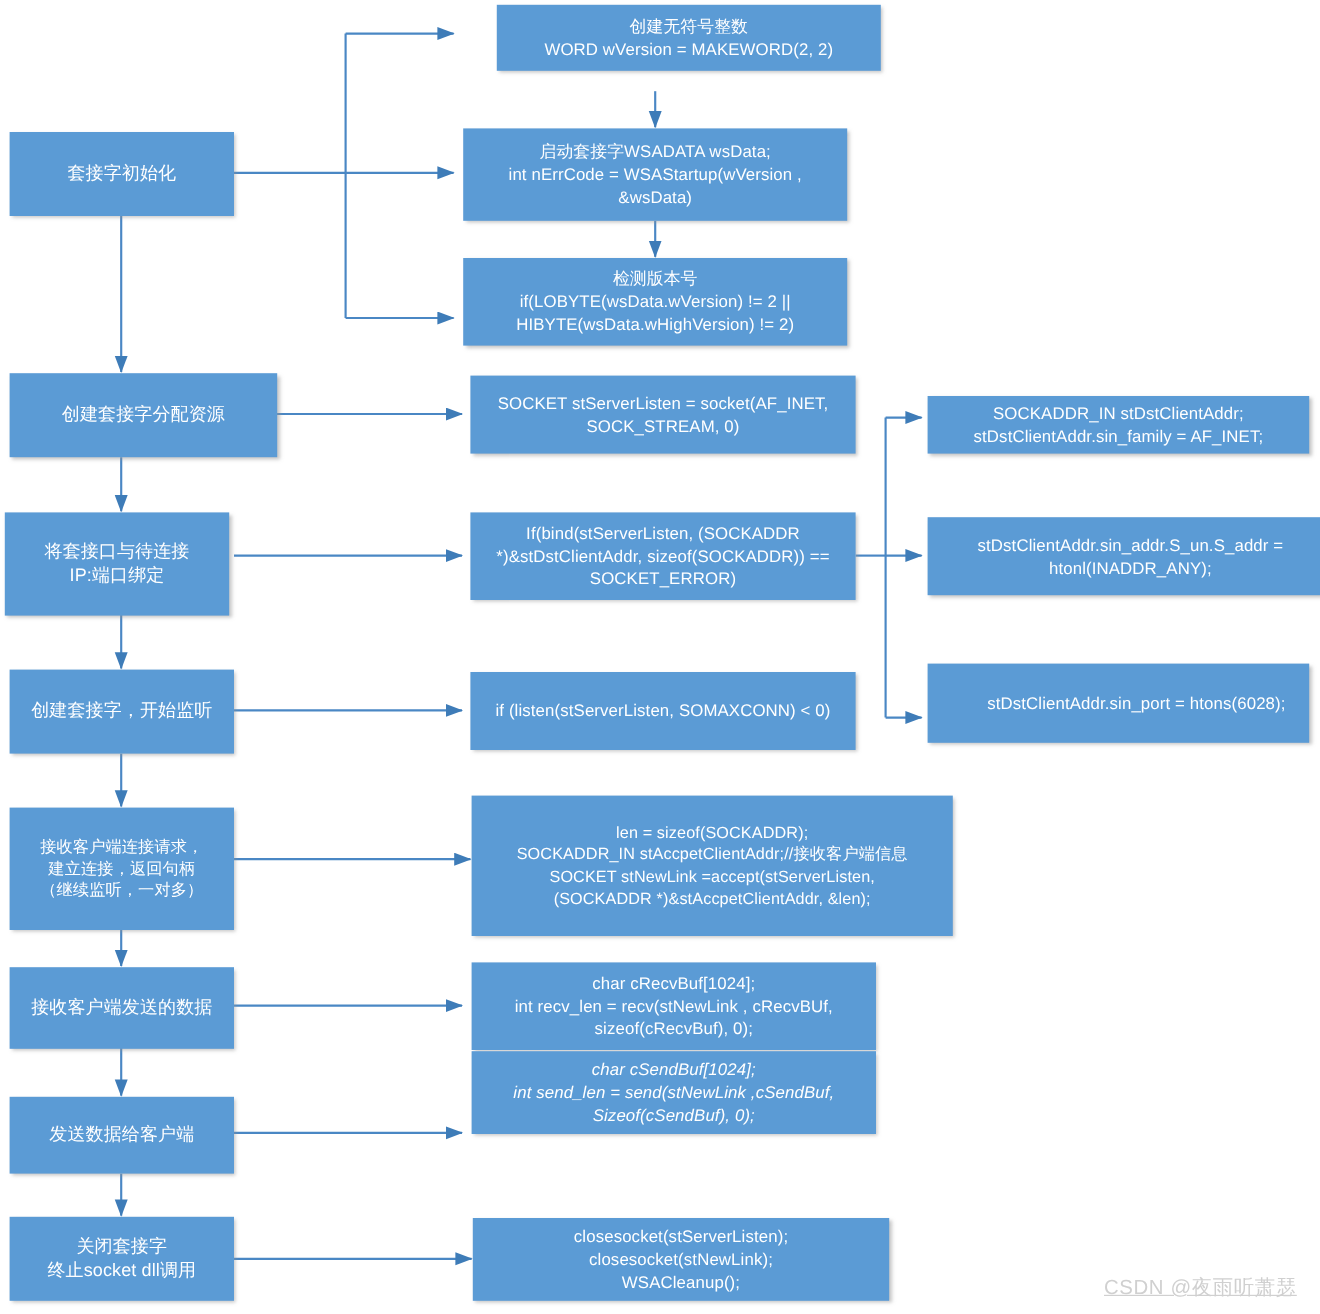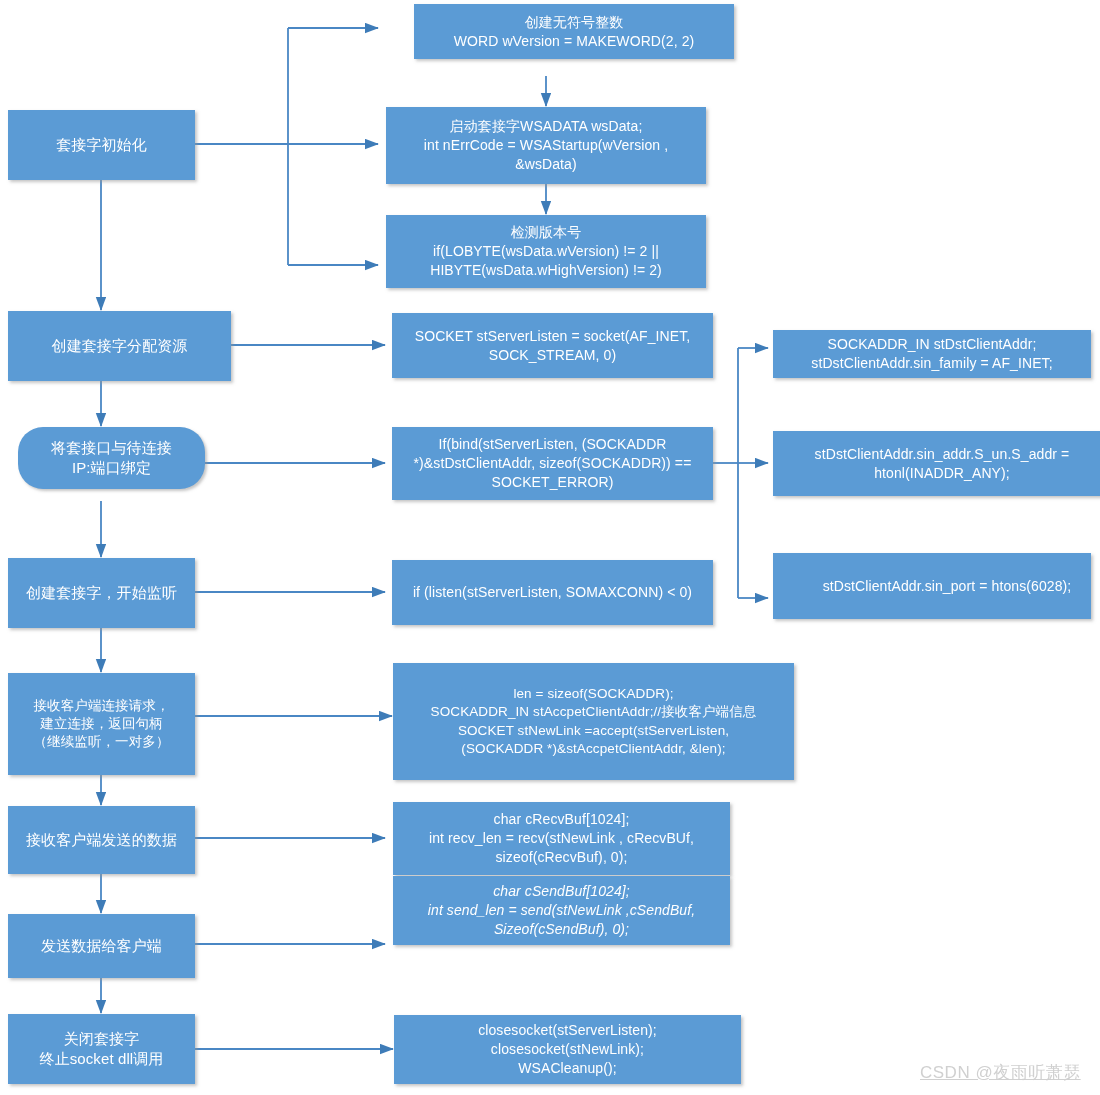--- a/index.html
+++ b/index.html
@@ -103,21 +103,21 @@
       <path d="M738,348 L768,348" marker-end="url(#arrow)"></path>
       <path d="M738,463 L768,463" marker-end="url(#arrow)"></path>
       <path d="M738,598 L768,598" marker-end="url(#arrow)"></path>
     </g>
   </svg>
 
   <div class="node cn" style="left:8px; top:110px; width:187px; height:70px;">套接字初始化</div>
 
   <div class="node cn" style="left:8px; top:311px; width:223px; height:70px;">创建套接字分配资源</div>
 
-  <div class="node cn" style="left:18px; top:427px; width:187px; height:62px;border-radius:25px;">将套接口与待连接
+  <div class="node cn" style="left:4px; top:427px; width:187px; height:86px;">将套接口与待连接
 IP:端口绑定</div>
 
   <div class="node cn" style="left:8px; top:558px; width:187px; height:70px;">创建套接字，开始监听</div>
 
   <div class="node cn small" style="left:8px; top:673px; width:187px; height:102px;">接收客户端连接请求，
 建立连接，返回句柄
 （继续监听，一对多）</div>
 
   <div class="node cn" style="left:8px; top:806px; width:187px; height:68px;">接收客户端发送的数据</div>
 

